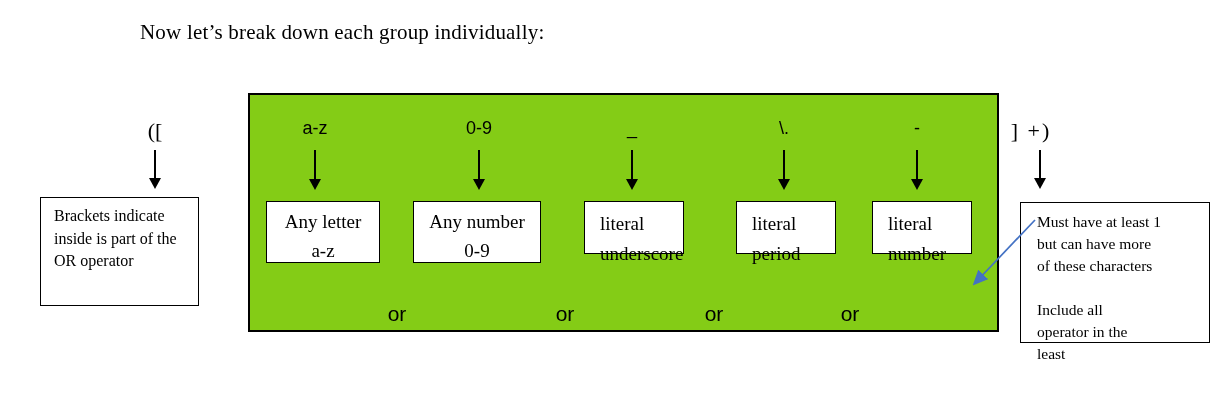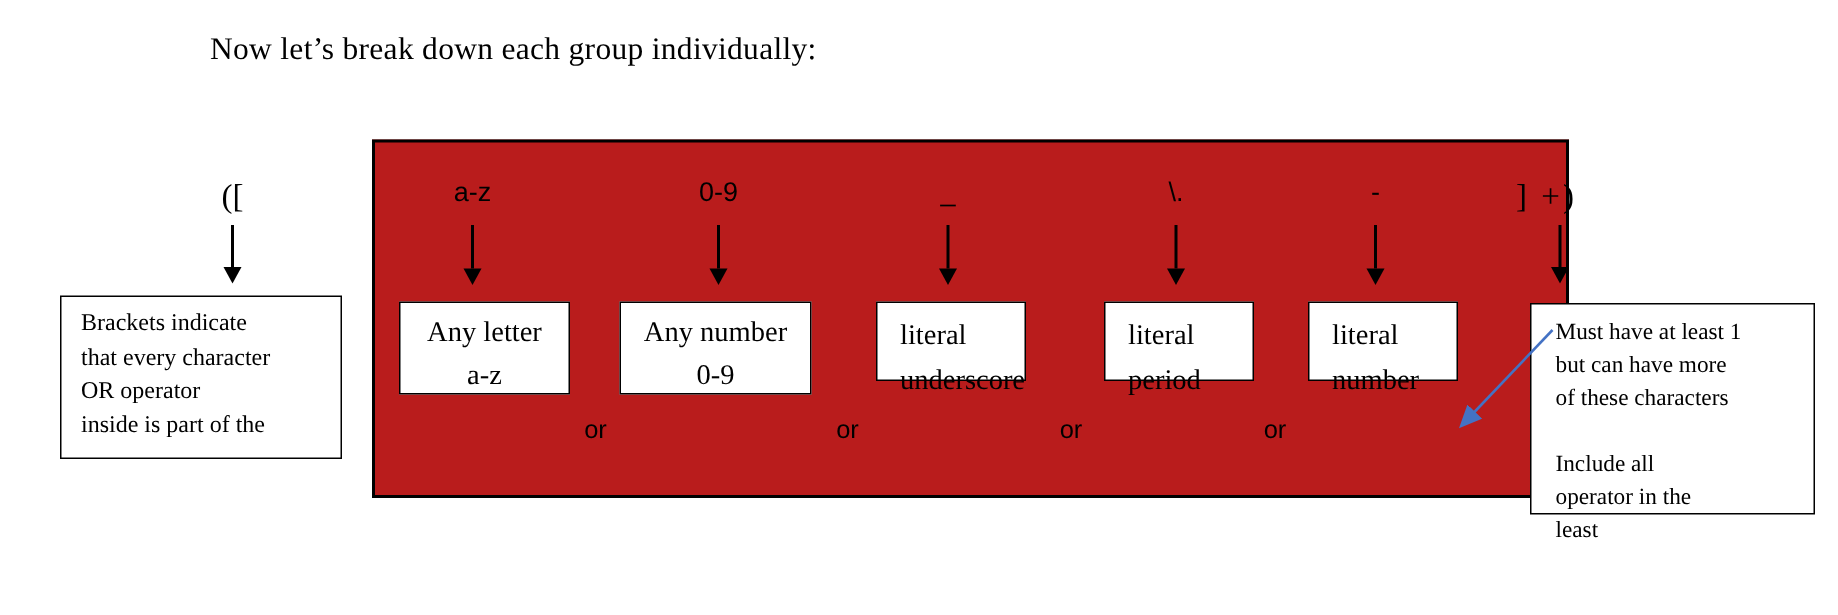--- a/index.html
+++ b/index.html
@@ -22,22 +22,21 @@
     letter-spacing: 0.2px;
   }
   
   .group-box {
     position: absolute;
     left: 248px;
     top: 93px;
     width: 747px;
     height: 235px;
     border: 2.5px solid #000000;
-    background: #b91c1c;
-    padding-left: 47px;
+    background: #84cc16;
   }
   
   .token-symbol {
     position: absolute;
     top: 18px;
     width: 80px;
     text-align: center;
     font-family: "Liberation Sans", sans-serif;
     font-size: 18px;
     line-height: 30px;
@@ -96,25 +95,25 @@
   }
   .box-c1 { left: 16px;  width: 114px; }
   .box-c2 { left: 163px; width: 128px; }
   .box-c3 { left: 334px; width: 100px; }
   .box-c4 { left: 486px; width: 100px; }
   .box-c5 { left: 622px; width: 100px; }
 
   
   .or-label {
     position: absolute;
-    top: 182px;
+    top: 207px;
     width: 44px;
     text-align: center;
     font-family: "Liberation Sans", sans-serif;
-    font-size: 17px;
+    font-size: 21px;
   }
   .or-1 { left: 125px; }
   .or-2 { left: 293px; }
   .or-3 { left: 442px; }
   .or-4 { left: 578px; }
 
   
   .left-symbol {
     position: absolute;
     left: 128px;
@@ -128,21 +127,21 @@
     position: absolute;
     border: 1.5px solid #000000;
     background: #ffffff;
     box-sizing: border-box;
     font-size: 16px;
     line-height: 1.42;
   }
   .left-note {
     left: 40px;
     top: 197px;
-    width: 188px;
+    width: 159px;
     height: 109px;
     padding: 7px 8px 0 13px;
   }
 
   
   .right-symbol {
     position: absolute;
     left: 1000px;
     top: 118px;
     width: 62px;
@@ -174,23 +173,22 @@
 <body>
 
 <div class="canvas">
 
   <h1 class="title">Now let’s break down each group individually:</h1>
 
   <div class="left-symbol">([</div>
   <div class="varrow left-arrow"></div>
   <div class="note-box left-note">
     <div>Brackets indicate</div>
-    <div>that every character</div>
+    <div>inside is part of the</div>
     <div>OR operator</div>
-    <div>inside is part of the</div>
   </div>
 
   <div class="group-box">
 
     <div class="token-symbol sym-c1">a-z</div>
     <div class="token-symbol sym-c2">0-9</div>
     <div class="token-symbol sym-c3">_</div>
     <div class="token-symbol sym-c4">\.</div>
     <div class="token-symbol sym-c5">-</div>
 

